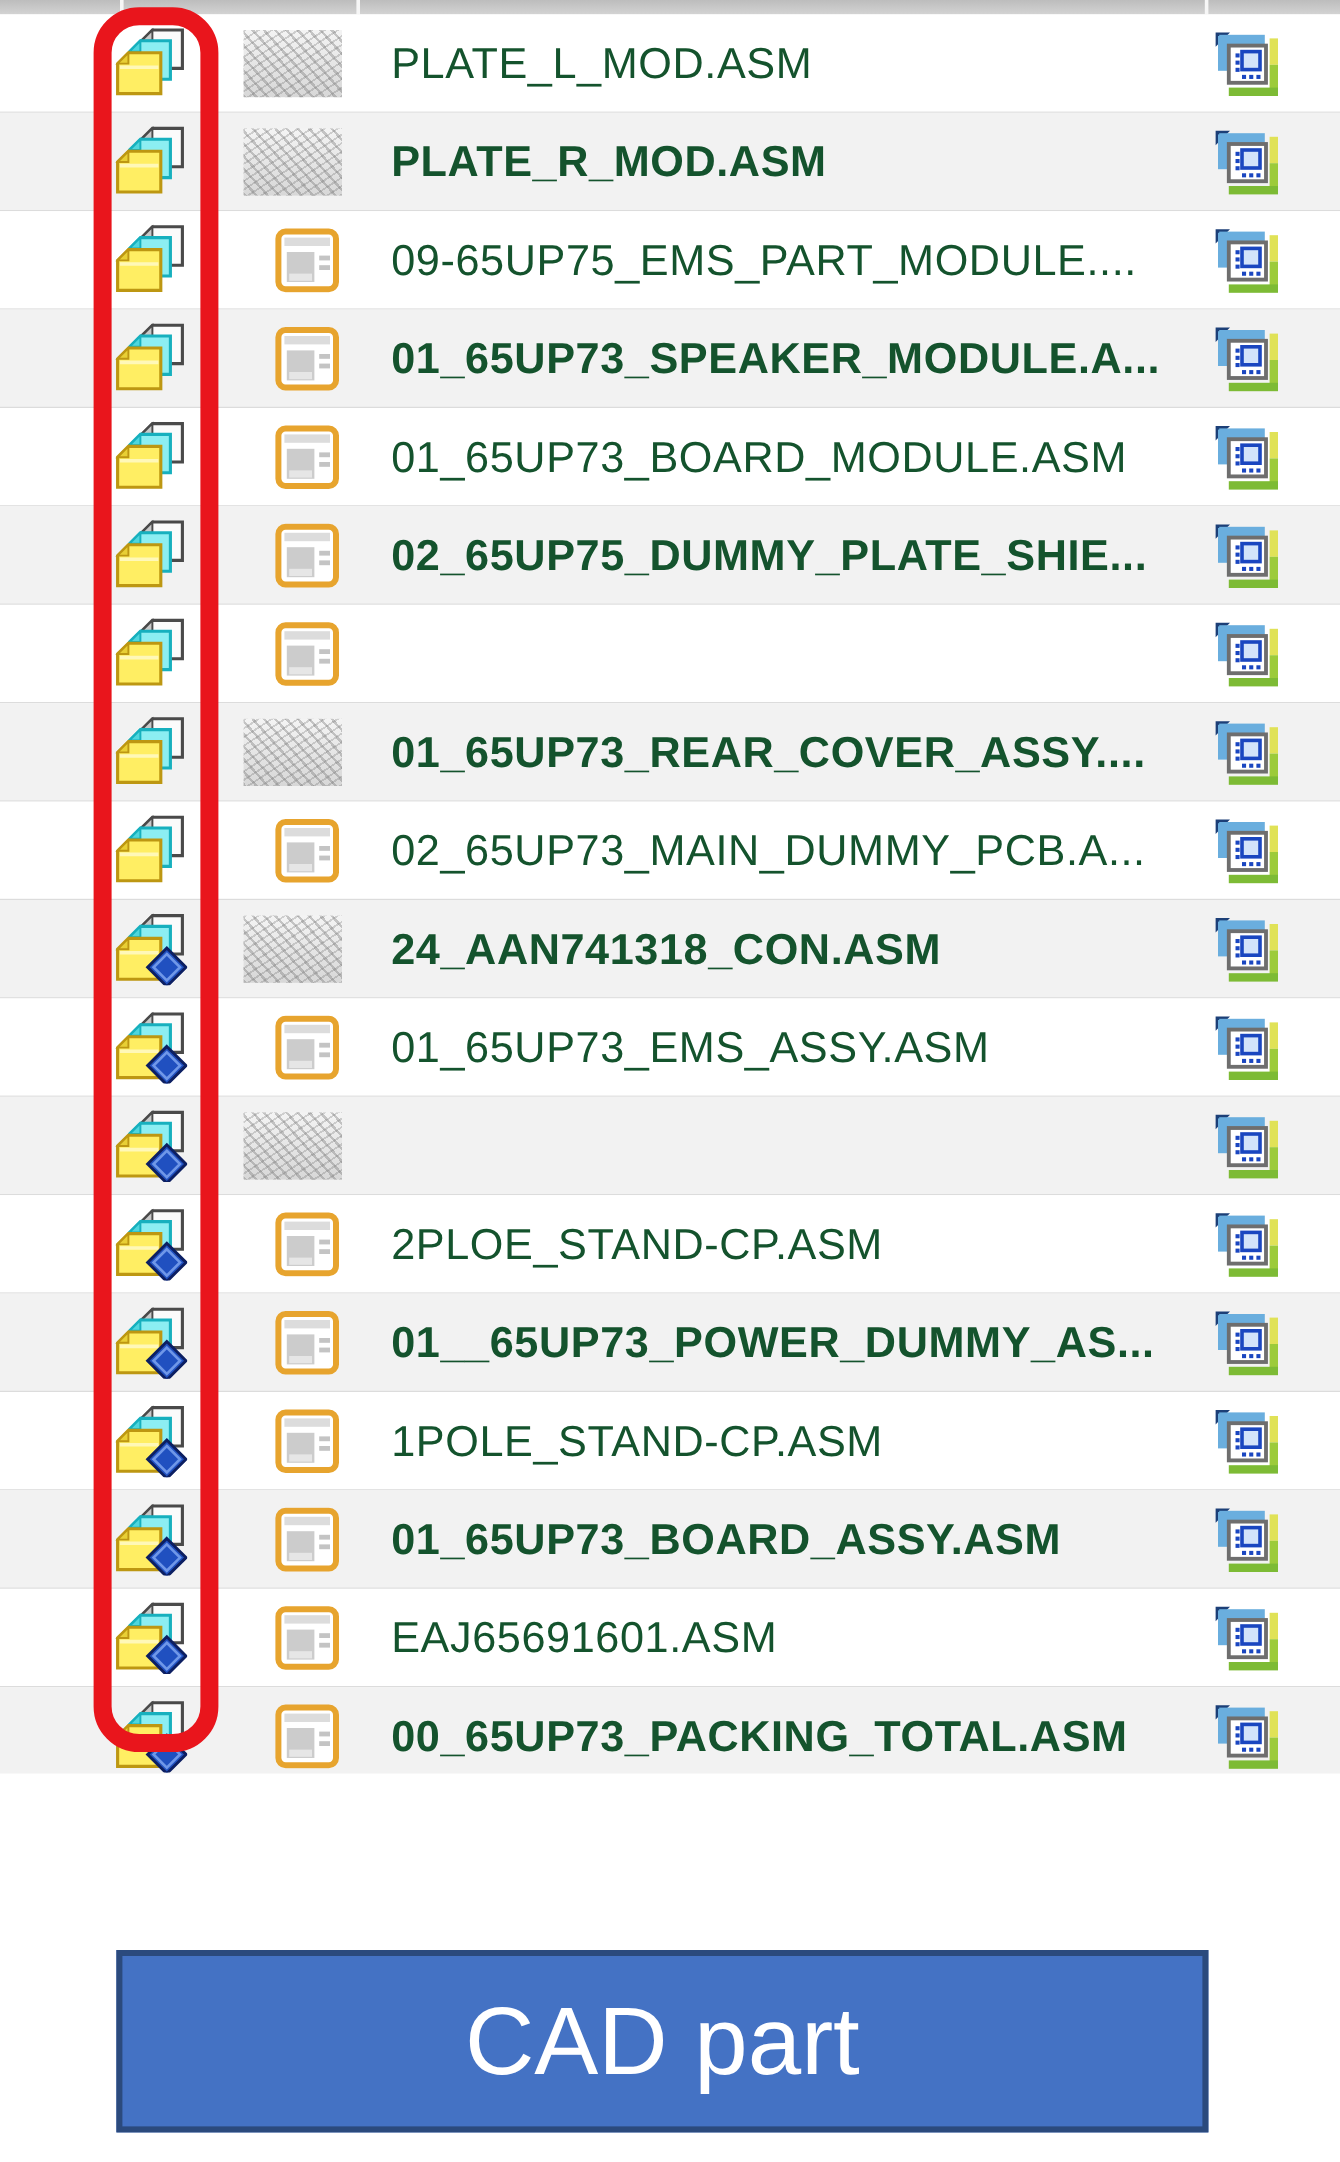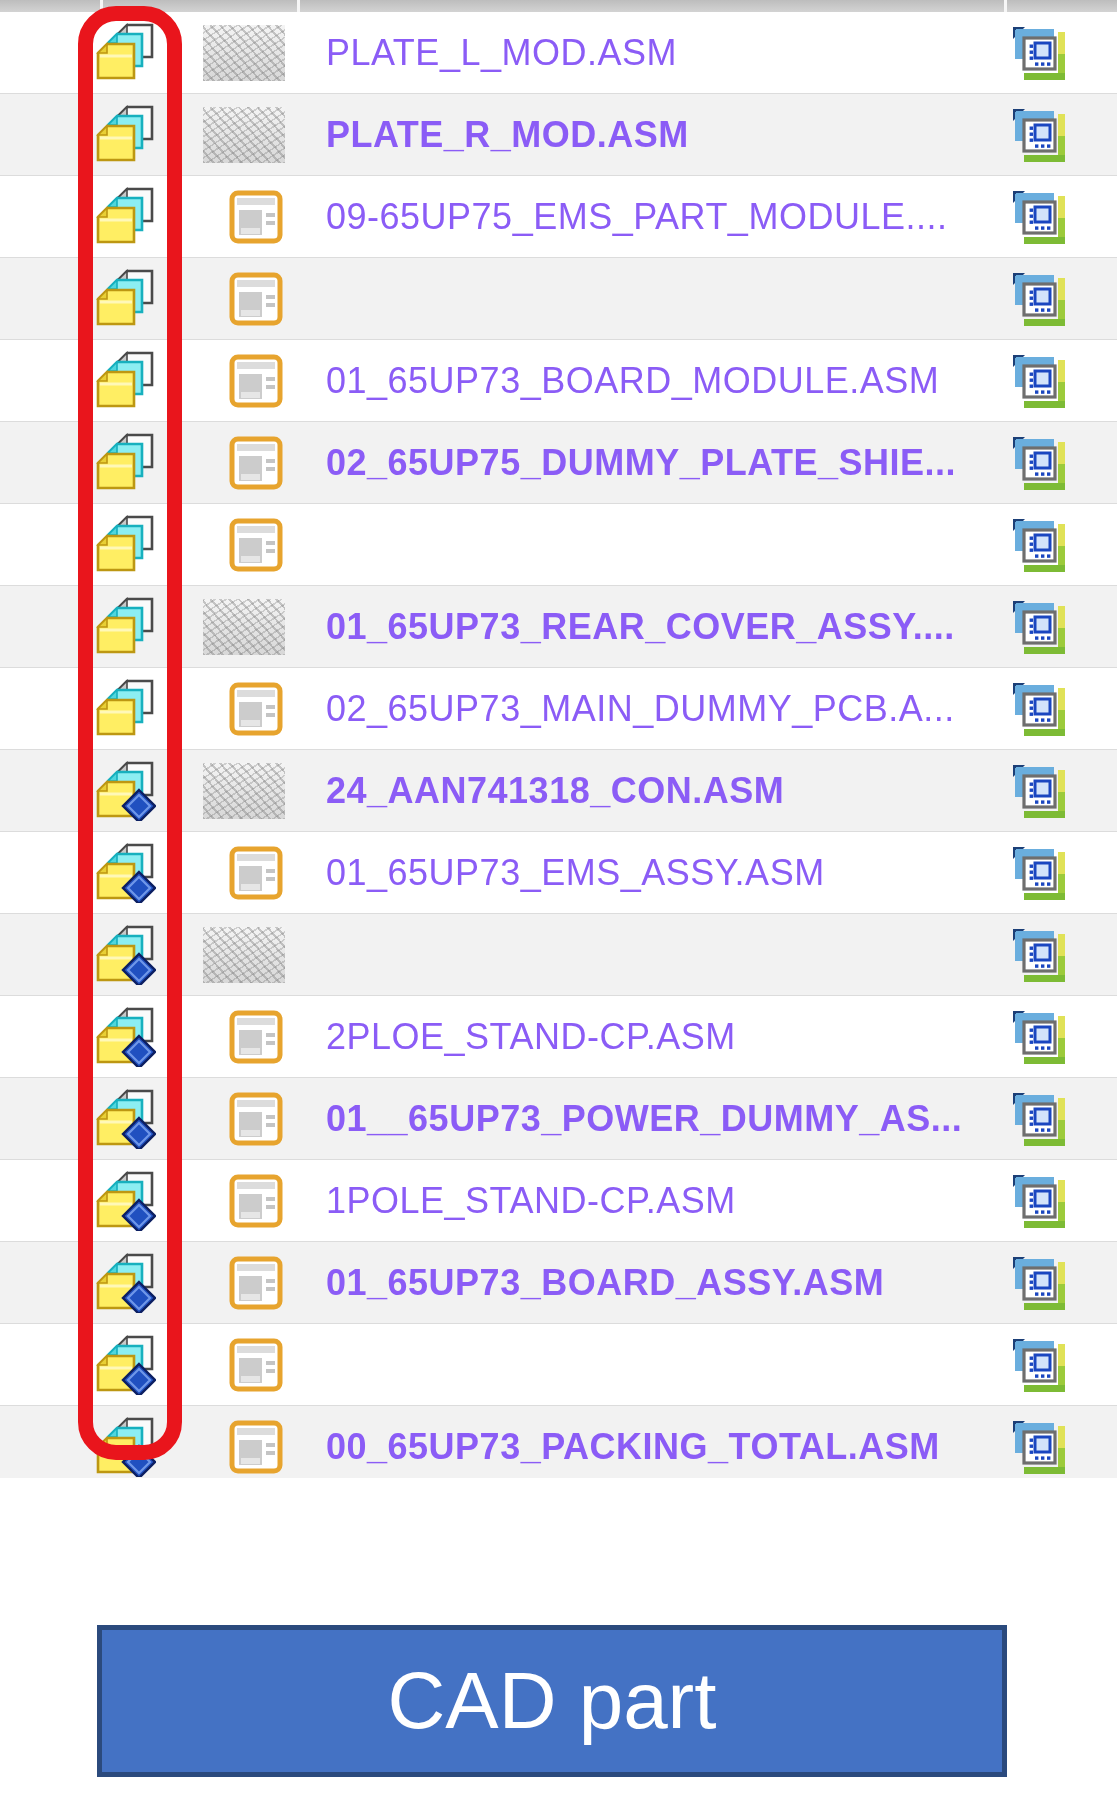--- a/index.html
+++ b/index.html
@@ -23,21 +23,21 @@
   .form-ic{position:absolute;left:229px;top:50%;transform:translateY(-50%);width:54px;height:54px;}
   .form-ic svg{display:block;width:54px;height:54px;}
   .thumb{position:absolute;left:203px;top:50%;transform:translateY(-50%);
     width:82px;height:56px;
     background:
       repeating-linear-gradient(48deg, rgba(120,120,120,.38) 0 2px, rgba(255,255,255,0) 2px 7px),
       repeating-linear-gradient(-33deg, rgba(95,95,95,.25) 0 1.5px, rgba(255,255,255,0) 1.5px 6px),
       linear-gradient(180deg,#f4f4f4,#d7d7d7);
   }
   .name{position:absolute;left:326px;top:50%;transform:translateY(-50%);
-    width:680px;font-size:36px;color:#8b5cf6;letter-spacing:.5px;
+    width:680px;font-size:36px;color:#14532d;letter-spacing:.5px;
     white-space:nowrap;overflow:hidden;}
   .action-ic{position:absolute;left:1010px;top:50%;transform:translateY(-50%);width:58px;height:58px;cursor:pointer;}
   .action-ic svg{display:block;width:58px;height:58px;}
   
   .red-annotation{position:absolute;left:78px;top:6px;width:104px;height:1454px;
     box-sizing:border-box;border:15px solid #e9151c;border-radius:38px;pointer-events:none;}
   
   .banner{position:absolute;left:97px;top:1625px;width:910px;height:152px;
     box-sizing:border-box;background:#4472c4;border:5px solid #2b4a7d;
     display:flex;align-items:center;justify-content:center;}
@@ -214,20 +214,21 @@
     <span class="form-ic">
       <svg viewBox="0 0 54 54" xmlns="http://www.w3.org/2000/svg">
         <rect x="3" y="3" width="48" height="48" rx="6" fill="#ffffff" stroke="#e7a42e" stroke-width="5"></rect>
         <rect x="8" y="8" width="38" height="7" fill="#dcdcdc"></rect>
         <rect x="10" y="20" width="23" height="25" fill="#cccccc"></rect>
         <rect x="12" y="38" width="19" height="6" fill="#e6e6e6"></rect>
         <rect x="37" y="23" width="9" height="4" fill="#c4c4c4"></rect>
         <rect x="37" y="31" width="9" height="4" fill="#c4c4c4"></rect>
       </svg>
     </span>
+    <span class="name">01_65UP73_SPEAKER_MODULE.A...</span>
     <span class="action-ic">
       <svg viewBox="0 0 58 58" xmlns="http://www.w3.org/2000/svg">
         <path d="M3,3 L15,3 L3,15 Z" fill="#1c3f77"></path>
         <rect x="6" y="5" width="38" height="8" fill="#6aaede"></rect>
         <rect x="5" y="6" width="8" height="29" fill="#6aaede"></rect>
         <rect x="48" y="8" width="7" height="22" fill="#e0e257"></rect>
         <rect x="48" y="30" width="7" height="22" fill="#9ccb3b"></rect>
         <rect x="14" y="49" width="41" height="7" fill="#7dbb35"></rect>
         <rect x="14" y="14" width="31" height="31" fill="#ffffff" stroke="#6e6e6e" stroke-width="3.2"></rect>
         <rect x="25" y="19" width="15" height="15" fill="#d3e3fa" stroke="#1a46c0" stroke-width="3"></rect>
@@ -847,20 +848,21 @@
     <span class="form-ic">
       <svg viewBox="0 0 54 54" xmlns="http://www.w3.org/2000/svg">
         <rect x="3" y="3" width="48" height="48" rx="6" fill="#ffffff" stroke="#e7a42e" stroke-width="5"></rect>
         <rect x="8" y="8" width="38" height="7" fill="#dcdcdc"></rect>
         <rect x="10" y="20" width="23" height="25" fill="#cccccc"></rect>
         <rect x="12" y="38" width="19" height="6" fill="#e6e6e6"></rect>
         <rect x="37" y="23" width="9" height="4" fill="#c4c4c4"></rect>
         <rect x="37" y="31" width="9" height="4" fill="#c4c4c4"></rect>
       </svg>
     </span>
+    <span class="name">EAJ65691601.ASM</span>
     <span class="action-ic">
       <svg viewBox="0 0 58 58" xmlns="http://www.w3.org/2000/svg">
         <path d="M3,3 L15,3 L3,15 Z" fill="#1c3f77"></path>
         <rect x="6" y="5" width="38" height="8" fill="#6aaede"></rect>
         <rect x="5" y="6" width="8" height="29" fill="#6aaede"></rect>
         <rect x="48" y="8" width="7" height="22" fill="#e0e257"></rect>
         <rect x="48" y="30" width="7" height="22" fill="#9ccb3b"></rect>
         <rect x="14" y="49" width="41" height="7" fill="#7dbb35"></rect>
         <rect x="14" y="14" width="31" height="31" fill="#ffffff" stroke="#6e6e6e" stroke-width="3.2"></rect>
         <rect x="25" y="19" width="15" height="15" fill="#d3e3fa" stroke="#1a46c0" stroke-width="3"></rect>

